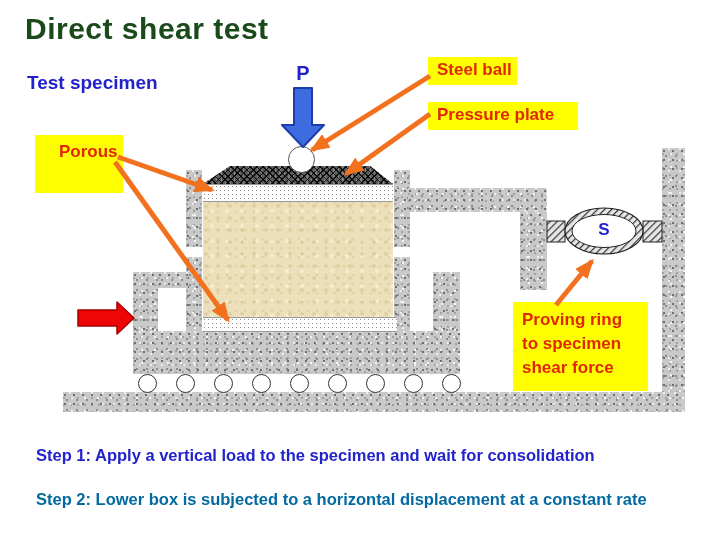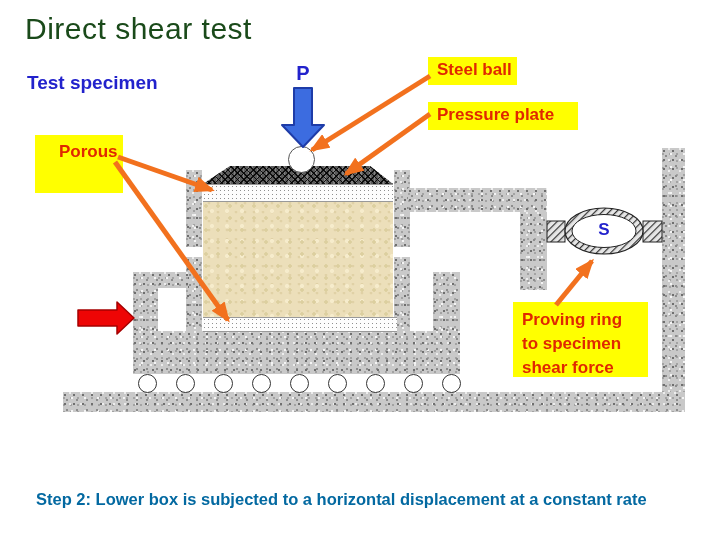--- a/index.html
+++ b/index.html
@@ -2,33 +2,33 @@
 <html><head>
 <meta charset="utf-8">
 <style>
   html,body{margin:0;padding:0;background:#888;}
   #slide{
     position:relative;width:720px;height:540px;background:#ffffff;overflow:hidden;
     font-family:"Liberation Sans","DejaVu Sans",sans-serif;
   }
   .abs{position:absolute;}
   
-  .title{left:25px;top:12px;font-size:30px;font-weight:normal;color:#1A4A1A;letter-spacing:.5px;}
+  .title{left:25px;top:12px;font-size:30px;font-weight:bold;color:#1A4A1A;letter-spacing:.5px;}
   .subtitle{left:27px;top:72px;font-size:19px;font-weight:bold;color:#2222CC;}
   .p-label{left:288px;top:62px;width:30px;text-align:center;font-size:20px;font-weight:bold;color:#2222CC;z-index:6;}
   .s-label{left:589px;top:220px;width:30px;text-align:center;font-size:17px;font-weight:bold;color:#2222CC;z-index:6;}
   .step{font-size:16.5px;font-weight:bold;white-space:nowrap;}
   .step1{left:36px;top:446px;color:#2323CC;}
   .step2{left:36px;top:490px;color:#0369a1;}
   
   .callout{background:#FFFF00;color:#E02800;font-weight:bold;font-size:17px;z-index:4;line-height:20px;}
   .co-steel{left:428px;top:57px;width:89px;height:28px;padding:3px 0 0 9px;box-sizing:border-box;}
   .co-press{left:428px;top:102px;width:150px;height:28px;padding:3px 0 0 9px;box-sizing:border-box;}
   .co-porous{left:35px;top:135px;width:88px;height:58px;padding:7px 0 0 24px;box-sizing:border-box;}
-  .co-proving{left:513px;top:302px;width:135px;height:75px;padding:6px 0 0 9px;box-sizing:border-box;line-height:24px;}
+  .co-proving{left:513px;top:302px;width:135px;height:89px;padding:6px 0 0 9px;box-sizing:border-box;line-height:24px;}
   
   .concrete{
     background-color:#c9c9c9;
     background-image:
       radial-gradient(circle at 2px 3px,#6f6f6f 1px,transparent 1.4px),
       radial-gradient(circle at 7px 1px,#ededed 1px,transparent 1.4px),
       radial-gradient(circle at 4px 8px,#8d8d8d 1.1px,transparent 1.5px),
       radial-gradient(circle at 9px 6px,#f4f4f4 1px,transparent 1.4px),
       radial-gradient(circle at 1px 6px,#a3a3a3 .9px,transparent 1.3px);
     background-size:9px 9px,11px 11px,10px 10px,13px 13px,7px 7px;
@@ -147,15 +147,16 @@
   </div>
   <div class="abs callout co-porous">
     <div>Porous</div>
   </div>
   <div class="abs callout co-proving">
     <div>Proving ring</div>
     <div>to specimen</div>
     <div>shear force</div>
   </div>
 
+  <div class="abs step step1">Step 1: Apply a vertical load to the specimen and wait for consolidation</div>
   <div class="abs step step2">Step 2: Lower box is subjected to a horizontal displacement at a constant rate</div>
 
 </div>
 
 </body></html>

